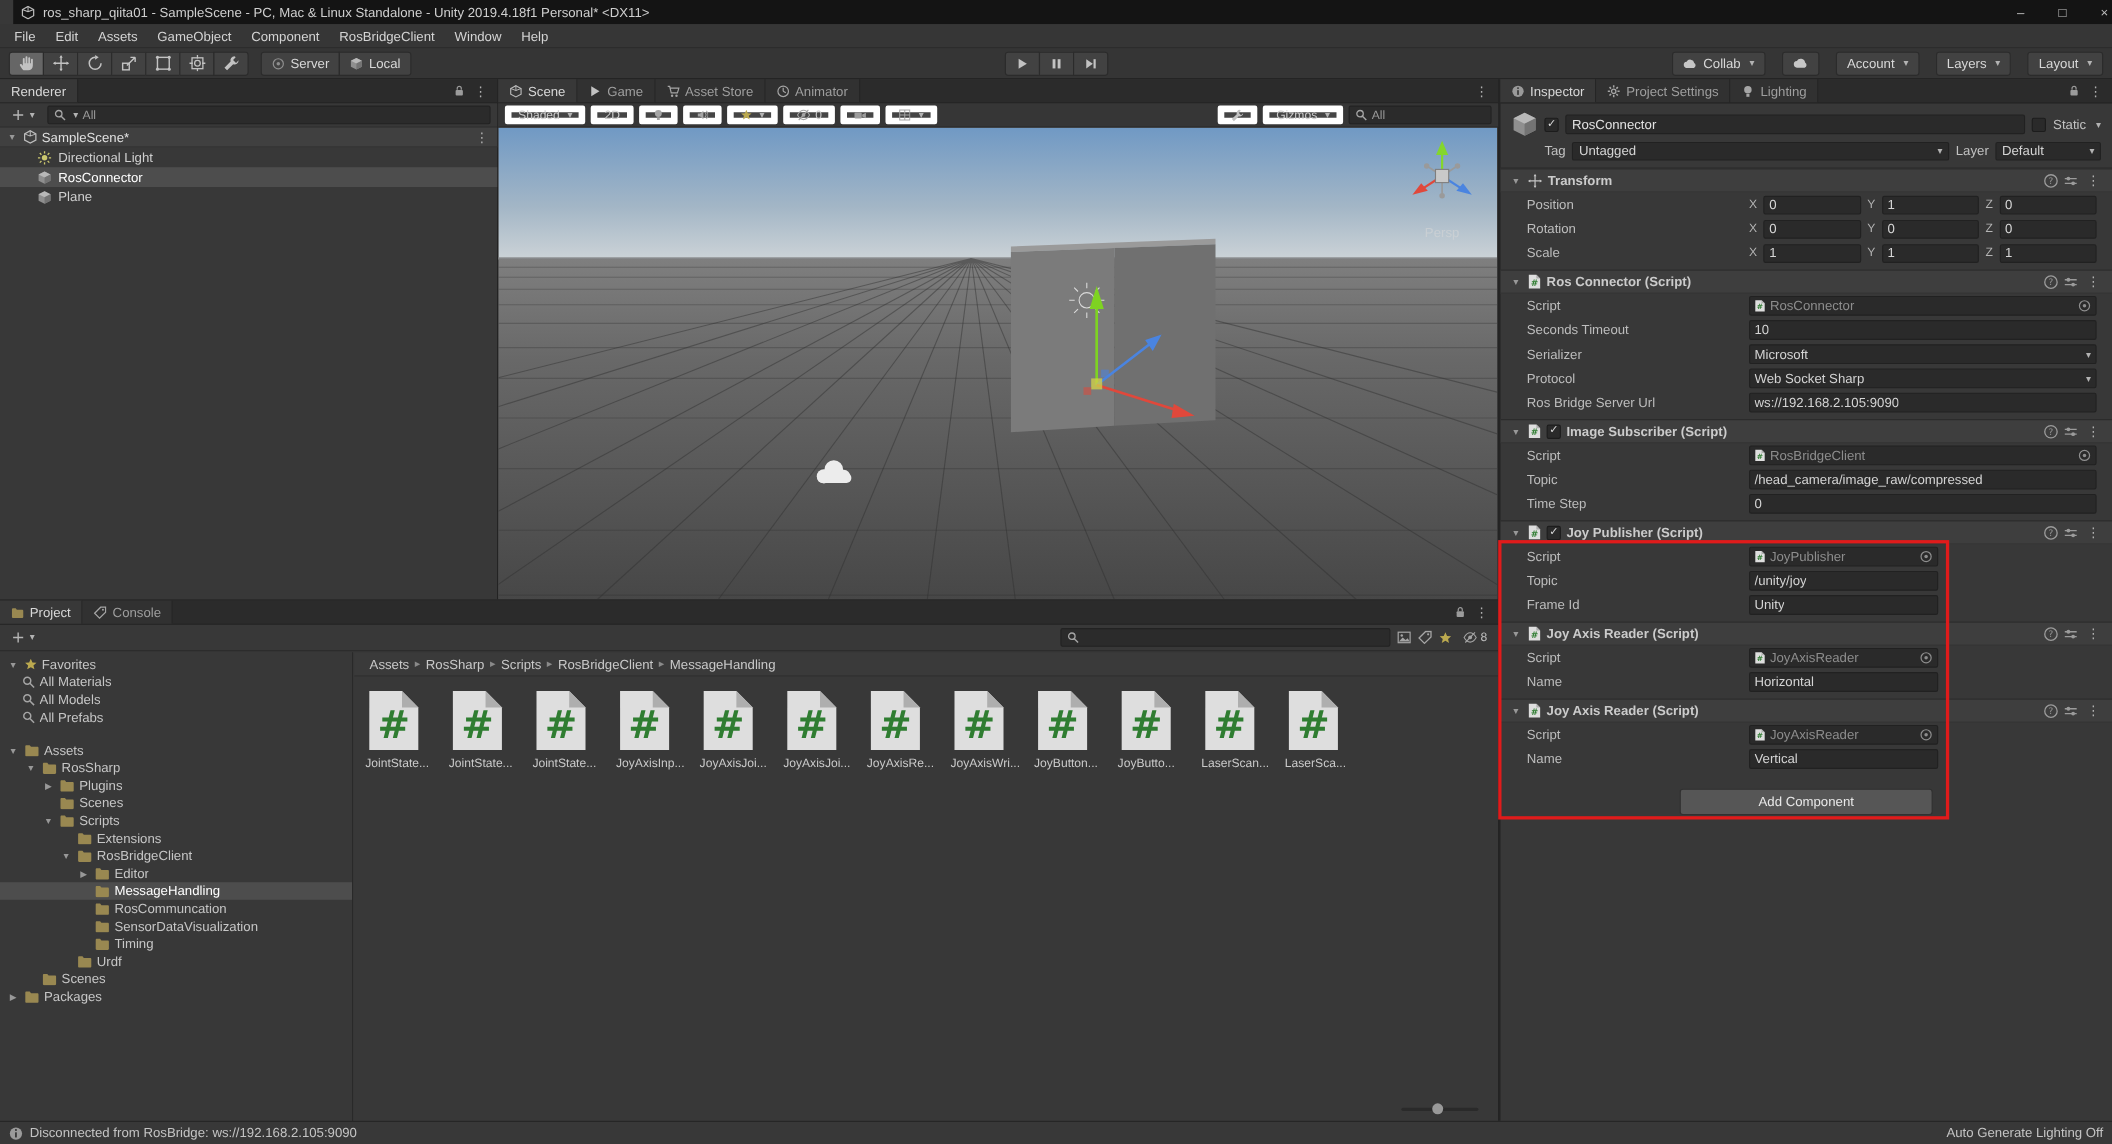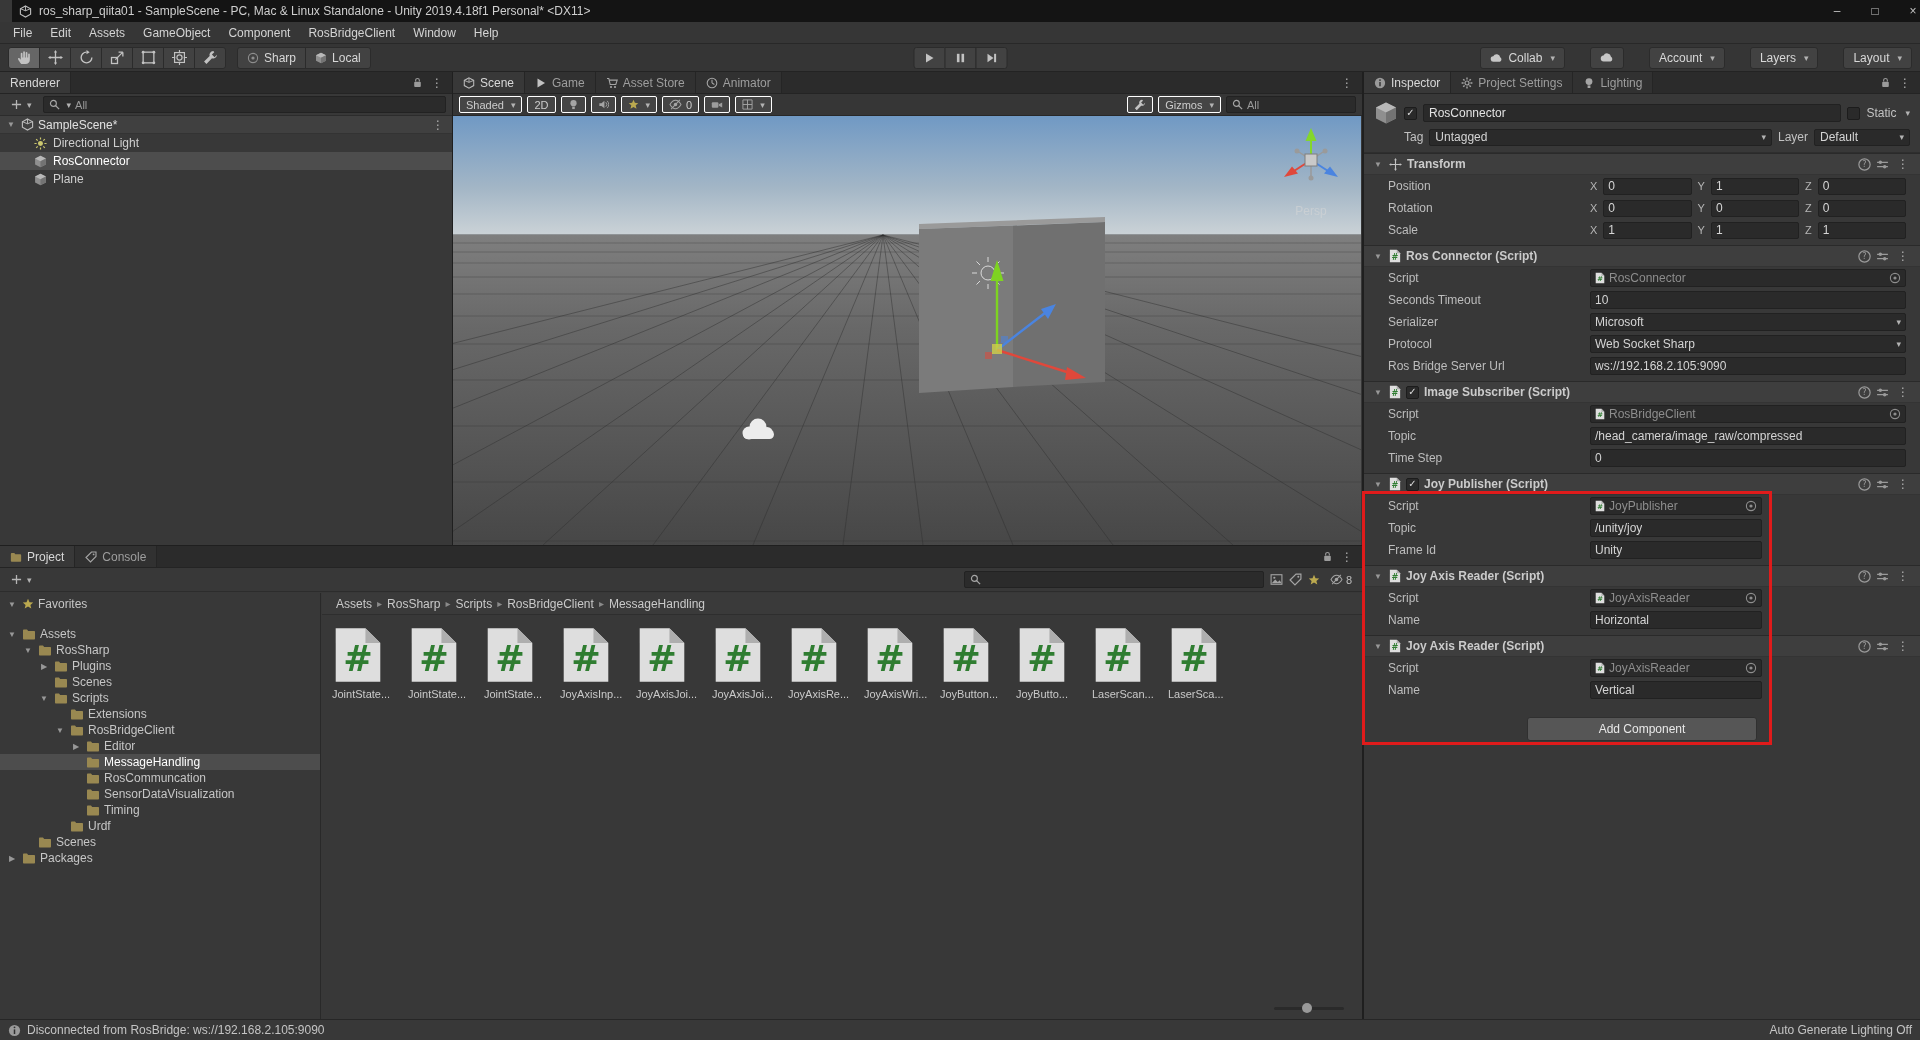--- a/index.html
+++ b/index.html
@@ -28,40 +28,40 @@
   .tool-btn.active{background:#666}
   .btn{height:22px;background:#424242;border:1px solid #2b2b2b;border-radius:3px;display:flex;align-items:center;gap:5px;padding:0 9px;color:#d8d8d8;font-size:12px}
   .btn-pair{display:flex}
   .btn-pair .btn{border-radius:0;margin-right:-1px}
   .btn-pair .btn:first-child{border-radius:3px 0 0 3px}
   .btn-pair .btn:last-child{border-radius:0 3px 3px 0}
   .play-group{position:absolute;left:50%;transform:translateX(-50%);display:flex}
   .play-btn{width:32px;height:22px;background:#424242;border:1px solid #2b2b2b;margin-right:-1px;display:flex;align-items:center;justify-content:center}
   .play-btn:first-child{border-radius:3px 0 0 3px}
   .play-btn:last-child{border-radius:0 3px 3px 0}
-  .right-group{margin-left:auto;display:flex;align-items:flex-end;gap:25px}
+  .right-group{margin-left:auto;display:flex;align-items:flex-end;gap:15px}
   
   .panel{position:absolute;background:#383838}
   .tabbar{height:22px;background:#2b2b2b;border-bottom:1px solid #242424;display:flex;align-items:stretch}
   .tabs-wrap{display:flex;align-items:stretch}
   .tab{display:flex;align-items:center;gap:5px;padding:0 10px;font-size:12px;color:#9e9e9e;background:#313131;border-right:1px solid #252525}
   .tab.active{background:#383838;color:#d8d8d8}
   .tabbar-right{margin-left:auto;display:flex;align-items:center;gap:5px;padding:0 6px}
   .ptoolbar{height:24px;display:flex;align-items:center;gap:6px;padding:0 6px;border-bottom:1px solid #2c2c2c;background:#383838}
   .create-btn{display:flex;align-items:center;gap:2px;padding:0 5px;height:18px;color:#cfcfcf}
   .search-box{flex:1;height:17px;background:#2b2b2b;border:1px solid #222;border-radius:2px;display:flex;align-items:center;gap:4px;padding:0 5px;font-size:11px;color:#9a9a9a}
   
   #hierarchy-panel{left:0;top:72px;width:453px;height:473px;border-right:1px solid #1f1f1f}
   .h-scene-row{height:18px;background:#404040;border-bottom:1px solid #333;display:flex;align-items:center;gap:4px;padding:0 5px;color:#e0e0e0}
   .h-row{height:18px;display:flex;align-items:center;gap:6px;padding-left:34px;color:#cfcfcf}
   .h-row.selected{background:#4d4d4d;color:#fff}
   
   #scene-panel{left:453px;top:72px;width:910px;height:473px;border-right:1px solid #1f1f1f}
   .sv-toolbar{height:22px;background:#363636;border-bottom:1px solid #282828;display:flex;align-items:center;gap:5px;padding:0 6px}
-  .sv-btn{height:17px;display:flex;align-items:center;gap:4px;padding:0 6px;background:#454545;border:1px solid #ffffff;border-radius:2px;font-size:11px;color:#cccccc}
+  .sv-btn{height:17px;display:flex;align-items:center;gap:4px;padding:0 6px;background:#454545;border:6px solid #ffffff;border-radius:2px;font-size:11px;color:#cccccc}
   .scene-canvas{position:relative;width:908px;height:429px;overflow:hidden;background:#4a4a4a}
   .persp-label{position:absolute;left:818px;top:88px;width:80px;text-align:center;font-size:12px;color:#d8d8d8;opacity:.55}
   
   #project-panel{left:0;top:545px;width:1363px;height:474px;border-top:1px solid #1f1f1f;border-right:1px solid #1f1f1f}
   .proj-left{position:absolute;left:0;top:47px;width:321px;bottom:0;border-right:1px solid #292929;overflow:hidden;padding-top:3px}
   .proj-content{position:absolute;left:322px;top:47px;right:0;bottom:0;overflow:hidden}
   .tree-row{height:16px;display:flex;align-items:center;gap:4px;color:#c6c6c6;white-space:nowrap;padding-left:6px}
   .tree-row.selected{background:#4d4d4d;color:#fff}
   .t-label{overflow:hidden;text-overflow:ellipsis}
   .breadcrumb-bar{height:22px;background:#3a3a3a;border-bottom:1px solid #2e2e2e;display:flex;align-items:center;gap:5px;padding:0 14px;font-size:12px;color:#c9c9c9}
@@ -317,21 +317,21 @@
           <svg width="15" height="15" class="icn">
             <use href="#sym-wrench" xlink:href="#sym-wrench"></use>
           </svg>
         </div>
       </div>
     <div class="btn-pair">
       <div class="btn">
         <svg class="icn" width="12" height="12">
             <use href="#sym-picker"></use>
           </svg>
-        <span>Sharp</span>
+        <span>Server</span>
       </div>
       <div class="btn">
         <svg class="icn" width="12" height="12">
             <use href="#sym-cube"></use>
           </svg>
         <span>Local</span>
       </div>
     </div>
     <div class="play-group" id="play-buttons">
         <div class="play-btn">
@@ -644,20 +644,40 @@
       </div>
     </div>
     <div class="proj-left">
       <div class="tree-row">
         <span class="fold">▼</span>
         <svg class="icn" width="12" height="12">
             <use href="#sym-star"></use>
           </svg>
         <span class="t-label">Favorites</span>
       </div>
+      <div id="favorites-list">
+          <div class="tree-row" style="padding-left: 20px;">
+            <svg width="12" height="12" class="icn">
+              <use href="#sym-search" xlink:href="#sym-search"></use>
+            </svg>
+            <span class="t-label">All Materials</span>
+          </div>
+          <div class="tree-row" style="padding-left: 20px;">
+            <svg width="12" height="12" class="icn">
+              <use href="#sym-search" xlink:href="#sym-search"></use>
+            </svg>
+            <span class="t-label">All Models</span>
+          </div>
+          <div class="tree-row" style="padding-left: 20px;">
+            <svg width="12" height="12" class="icn">
+              <use href="#sym-search" xlink:href="#sym-search"></use>
+            </svg>
+            <span class="t-label">All Prefabs</span>
+          </div>
+        </div>
       <div id="project-tree" style="margin-top:14px">
           <div class="tree-row" style="padding-left: 6px;">
             <span class="fold">▼</span>
             <svg width="14" height="12" class="icn">
               <use href="#sym-folder" xlink:href="#sym-folder"></use>
             </svg>
             <span class="t-label">Assets</span>
           </div>
           <div class="tree-row" style="padding-left: 22px;">
             <span class="fold">▼</span>

